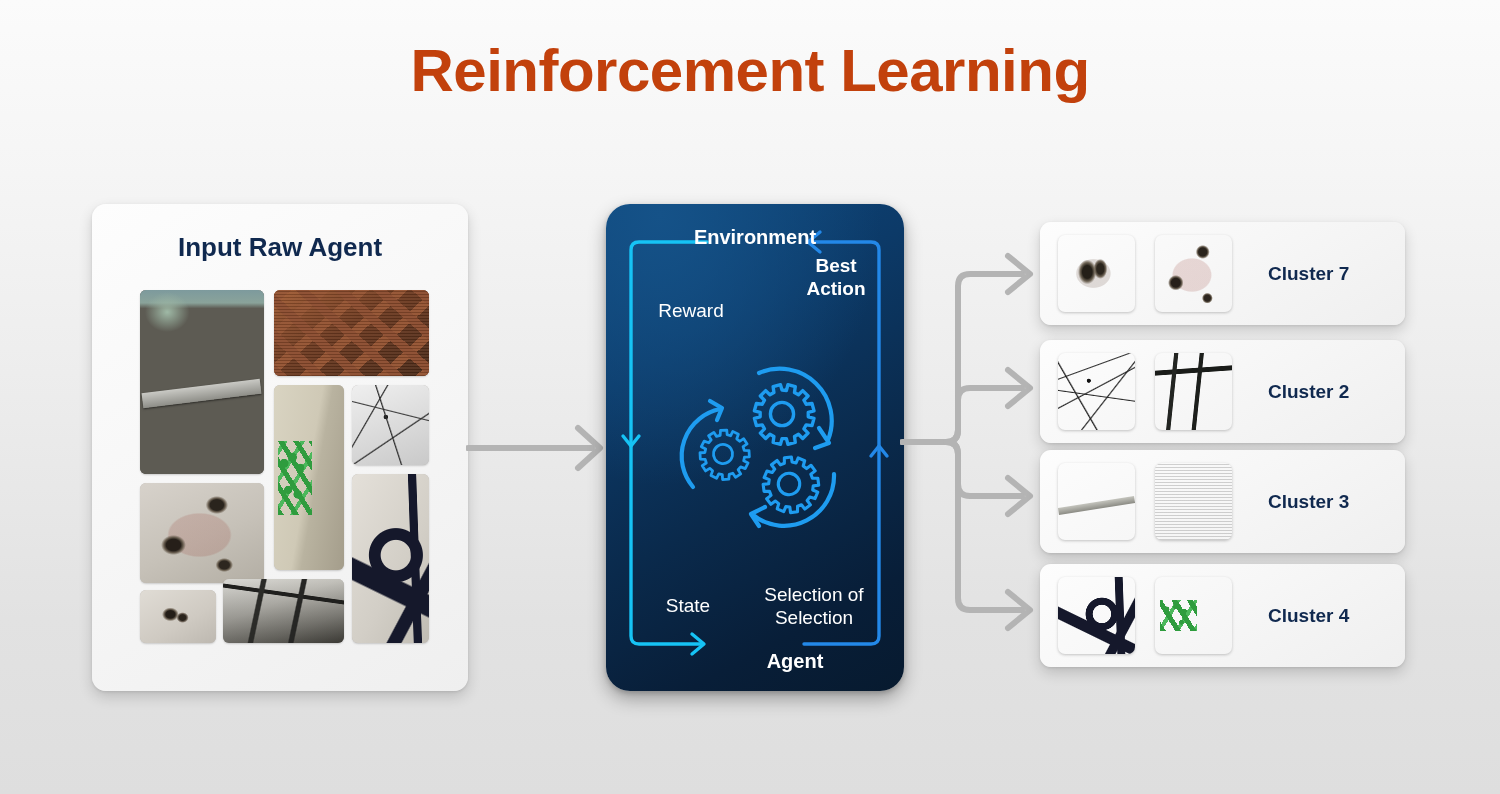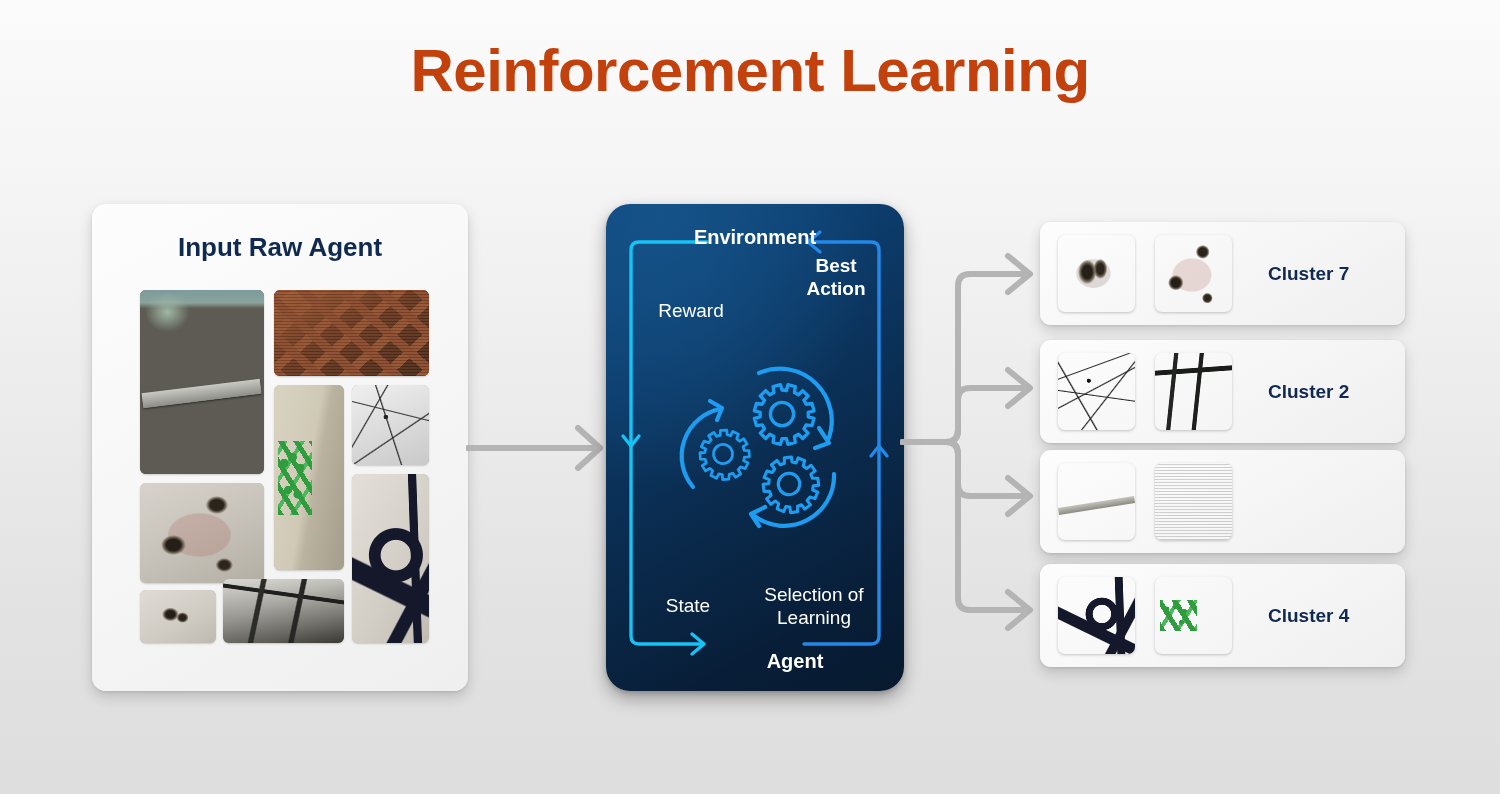--- a/index.html
+++ b/index.html
@@ -444,21 +444,21 @@
   <div class="rl-label" id="rl-environment-label">Environment</div>
   <div class="rl-label" id="rl-agent-label">Agent</div>
   <div class="rl-label" id="rl-reward-label">Reward</div>
   <div class="rl-label" id="rl-best-action-label">
     <div>Best</div>
     <div>Action</div>
   </div>
   <div class="rl-label" id="rl-state-label">State</div>
   <div class="rl-label" id="rl-selection-label">
     <div>Selection of</div>
-    <div>Learning</div>
+    <div>Selection</div>
   </div>
 
   <svg id="rl-gears" viewBox="0 0 195 180">
     <defs>
       <g id="gear-shape">
         <path d="M 0,-30 L 5.5,-29.4 L 7.4,-36.6 L 16.6,-34.1 L 15.6,-26.8 L 20.6,-24 L 25.9,-29.2
                  L 32.6,-22.5 L 27.4,-17.2 L 30.2,-12.2 L 37.5,-13.2 L 40,-4 L 32.8,-2.1 L 32.8,3.5
                  L 40,5.4 L 37.5,14.6 L 30.2,13.6 L 27.4,18.6 L 32.6,23.9 L 25.9,30.6 L 20.6,25.4
                  L 15.6,28.2 L 16.6,35.5 L 7.4,38 L 5.5,30.8 L 0,30.8 L -1.9,38 L -11.1,35.5
                  L -10.1,28.2 L -15.1,25.4 L -20.4,30.6 L -27.1,23.9 L -21.9,18.6 L -24.7,13.6
@@ -539,20 +539,21 @@
   <div class="cluster-label">Cluster 2</div>
 </div>
 
 <div class="card cluster-card" id="cluster-card-2">
   <div class="cluster-thumb a">
       <div class="px tex-bridge-support"></div>
     </div>
   <div class="cluster-thumb b">
       <div class="px tex-rust-truss"></div>
     </div>
+  <div class="cluster-label">Cluster 3</div>
 </div>
 
 <div class="card cluster-card" id="cluster-card-3">
   <div class="cluster-thumb a">
       <div class="px tex-graffiti-dark"></div>
     </div>
   <div class="cluster-thumb b">
       <div class="px tex-graffiti-green"></div>
     </div>
   <div class="cluster-label">Cluster 4</div>

